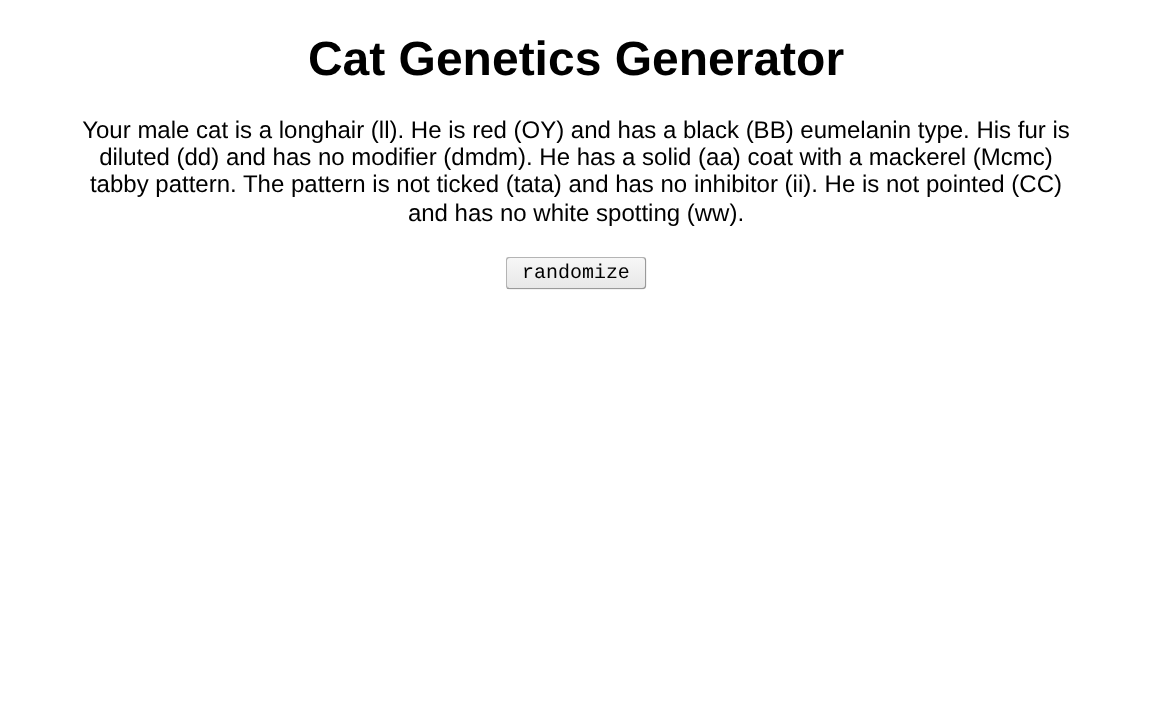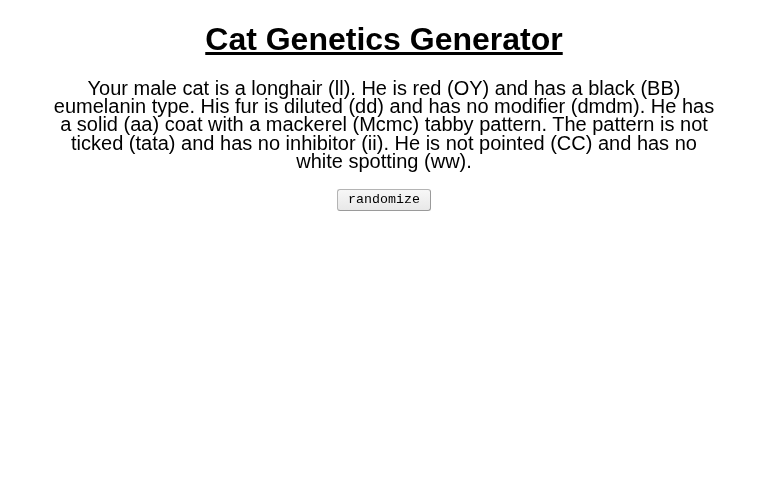--- a/index.html
+++ b/index.html
@@ -24,26 +24,25 @@
   }
   h1.page-title {
     margin: 21px 0 0 0;
     padding: 0;
     font-size: 32px;
     line-height: 37px;
     font-weight: bold;
     letter-spacing: 0;
     text-align: center;
     color: #000000;
-    text-decoration: underline;
   }
   .description {
     width: 662px;
     margin: 21px auto 0 auto;
-    font-size: 20px;
+    font-size: 16px;
     line-height: 18.2px;
     text-align: center;
     color: #000000;
   }
   .button-row {
     margin-top: 19px;
     text-align: center;
   }
   button.randomize-button {
     font-family: Liberation Mono, monospace;

